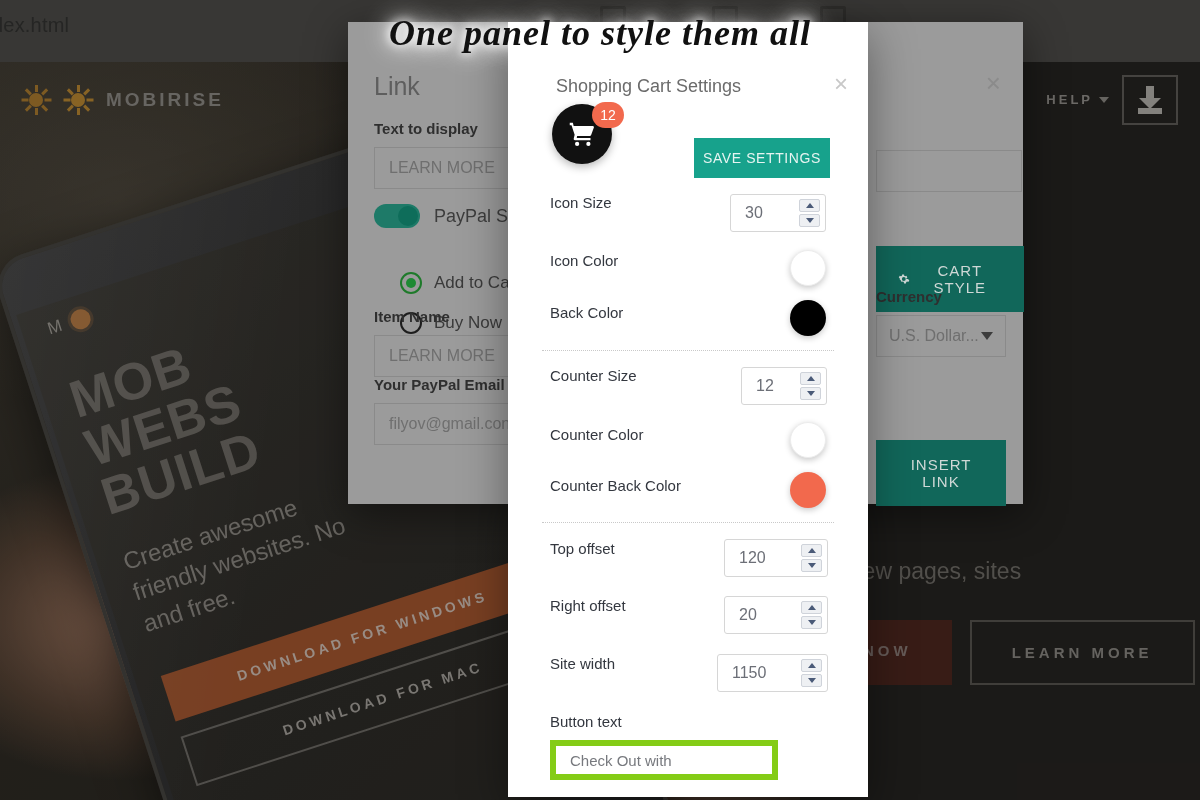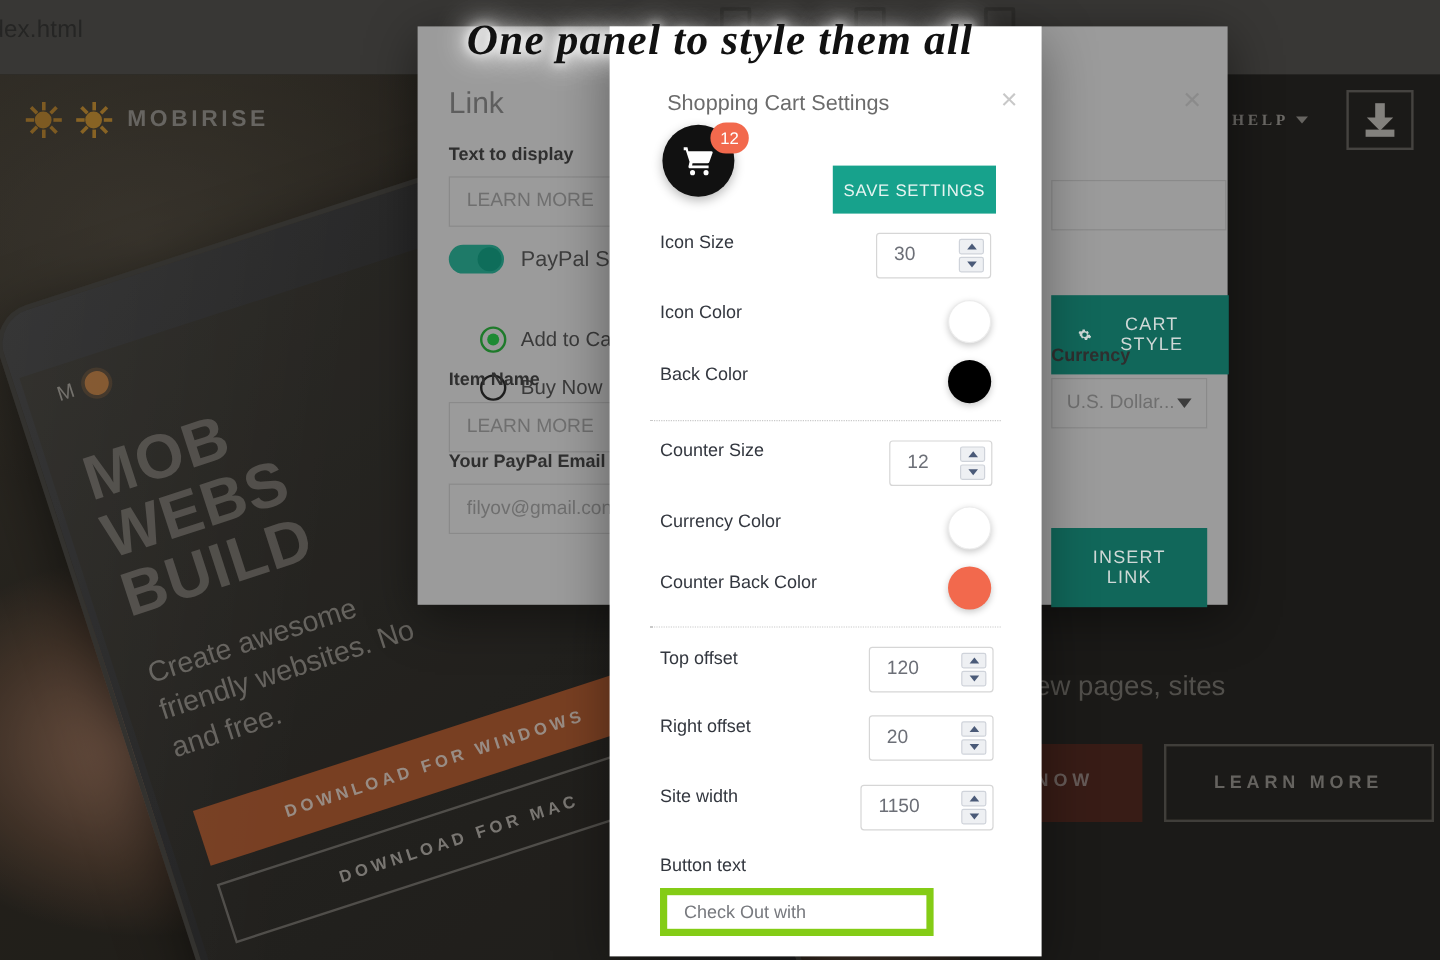--- a/index.html
+++ b/index.html
@@ -82,21 +82,21 @@
     position: absolute; left: 0; top: 62px; width: 1200px; height: 75px;
     display: flex; align-items: center; padding: 0 22px;
   }
   .brand { display: flex; align-items: center; gap: 14px; }
   .sun-ico { position: relative; width: 28px; height: 28px; }
   .sun-ico .core { position:absolute; left:7px; top:7px; width:14px; height:14px; border-radius:50%; background:#b07d2b; }
   .sun-ico .ray { position:absolute; left:13px; top:-1px; width:3px; height:7px; background:#b07d2b; transform-origin: 1.5px 15px; }
   .sun-ico2 .core { background:#c08a2f; }
   .sun-ico2 .ray { background:#c08a2f; }
   .brand-name { color:#8f8c88; font-size:19px; letter-spacing:3px; font-weight:700; }
-  .hdr-right { margin-left:auto; display:flex; align-items:center; gap:32px;font-family:Liberation Serif, serif; }
+  .hdr-right { margin-left:auto; display:flex; align-items:center; gap:13px; }
   .help { color:#96938f; font-size:13px; letter-spacing:3px; font-weight:700; display:flex; align-items:center; gap:6px; }
   .caret-d { width:0;height:0;border-left:5px solid transparent;border-right:5px solid transparent;border-top:6px solid #8e8b87; }
   .dl-box { width:56px;height:50px;border:2px solid #5e5b57; display:flex;align-items:center;justify-content:center; }
   .dl-arrow { position:relative; width:26px; height:28px; }
   .dl-arrow .stem { position:absolute; left:9px; top:0; width:8px; height:14px; background:#b9b6b2; }
   .dl-arrow .head { position:absolute; left:2px; top:12px; width:0;height:0;border-left:11px solid transparent;border-right:11px solid transparent;border-top:11px solid #b9b6b2; }
   .dl-arrow .base { position:absolute; left:1px; bottom:0; width:24px;height:6px;background:#b9b6b2; }
 
   
   .site-copy { position: absolute; left: 690px; top: 300px; width: 560px; color:#5f5c58; }
@@ -400,21 +400,21 @@
         <span class="ar">
             <span class="tri-u"></span>
           </span>
         <span class="ar">
             <span class="tri-d"></span>
           </span>
       </span>
     </div>
 
     <div class="row" style="top:404px">
-      <span class="rlbl">Currency Color</span>
+      <span class="rlbl">Counter Color</span>
     </div>
     <div class="swatch" style="left:282px;top:400px;background:#fff;border:1px solid #ececec"></div>
 
     <div class="row" style="top:455px">
       <span class="rlbl">Counter Back Color</span>
     </div>
     <div class="swatch" style="left:282px;top:450px;background:#f2694d"></div>
 
     <div class="divider" style="top:500px"></div>
 

